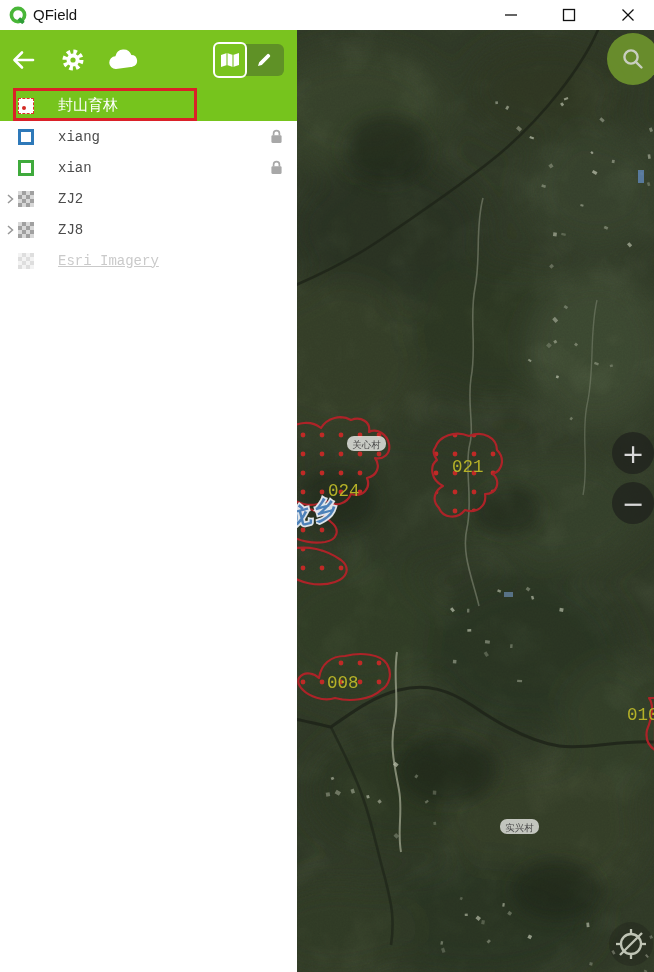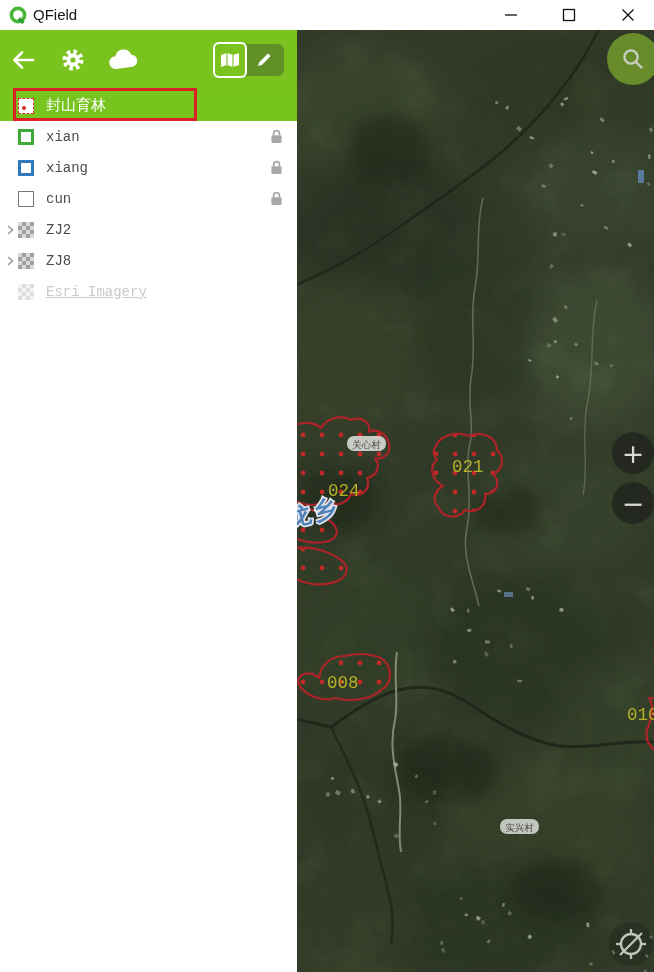--- a/index.html
+++ b/index.html
@@ -23,21 +23,21 @@
   .seg-map{width:34px;height:36px;border:2px solid #fff;border-radius:6px;box-sizing:border-box;
            background:#7ac31f;display:flex;align-items:center;justify-content:center;z-index:2;border:2px solid #fff;}
   .seg-edit{width:40px;height:32px;margin:2px 0 0 -3px;background:#5f9126;border-radius:0 6px 6px 0;
             display:flex;align-items:center;justify-content:center;}
 
   
   .layer-list{position:relative;}
   .row{height:31px;display:flex;align-items:center;position:relative;background:#fff;}
   .row .chev{width:16px;margin-left:2px;display:flex;align-items:center;justify-content:center;}
   .row .licon{width:16px;height:16px;flex:0 0 16px;}
-  .row .lbl{margin-left:12px;font-family:"Liberation Mono","DejaVu Sans Mono",monospace;
+  .row .lbl{margin-left:24px;font-family:"Liberation Mono","DejaVu Sans Mono",monospace;
             font-size:14px;color:#4c4c4c;white-space:nowrap;}
   .row.selected{background:#76c41d;}
   .row.selected .lbl{color:#fff;font-family:"Liberation Sans",sans-serif;font-size:15px;}
   .icon-sel{background:#fff;border:1px dashed #e03028;box-sizing:border-box;position:relative;}
   .icon-sel::after{content:"";position:absolute;left:3px;bottom:3px;width:4px;height:4px;border-radius:50%;background:#d42a24;}
   .icon-swatch{background:#fff;box-sizing:border-box;}
   .sw-green{border:3px solid #3faa3c;}
   .sw-blue{border:3px solid #2e79b9;}
   .sw-white{border:1px solid #777;}
   .icon-raster{background-image:repeating-conic-gradient(#a0a0a0 0% 25%, #d8d8d8 25% 50%);background-size:8px 8px;}
@@ -130,53 +130,42 @@
     <div class="layer-list">
 
       <div class="row selected">
         <span class="chev"></span>
         <span class="licon icon-sel"></span>
         <span class="lbl">封山育林</span>
       </div>
 
       <div class="row">
         <span class="chev"></span>
+        <span class="licon icon-swatch sw-blue"></span>
+        <span class="lbl">xiang</span>
+        <span class="lock">
+          <svg width="13" height="15" viewBox="0 0 13 15">
+              <path d="M3.6,6.5 V4.6 a2.9,2.9 0 0 1 5.8,0 V6.5" fill="none" stroke="#a8a8a8" stroke-width="1.7"></path>
+              <rect x="1.4" y="6.3" width="10.2" height="7.6" rx="1.1" fill="#a8a8a8"></rect>
+            </svg>
+        </span>
+      </div>
+
+      <div class="row">
+        <span class="chev"></span>
         <span class="licon icon-swatch sw-green"></span>
         <span class="lbl">xian</span>
         <span class="lock">
           <svg width="13" height="15" viewBox="0 0 13 15">
               <path d="M3.6,6.5 V4.6 a2.9,2.9 0 0 1 5.8,0 V6.5" fill="none" stroke="#a8a8a8" stroke-width="1.7"></path>
               <rect x="1.4" y="6.3" width="10.2" height="7.6" rx="1.1" fill="#a8a8a8"></rect>
             </svg>
         </span>
       </div>
 
-      <div class="row">
-        <span class="chev"></span>
-        <span class="licon icon-swatch sw-blue"></span>
-        <span class="lbl">xiang</span>
-        <span class="lock">
-          <svg width="13" height="15" viewBox="0 0 13 15">
-              <path d="M3.6,6.5 V4.6 a2.9,2.9 0 0 1 5.8,0 V6.5" fill="none" stroke="#a8a8a8" stroke-width="1.7"></path>
-              <rect x="1.4" y="6.3" width="10.2" height="7.6" rx="1.1" fill="#a8a8a8"></rect>
-            </svg>
-        </span>
-      </div>
-
-      <div class="row">
-        <span class="chev"></span>
-        <span class="licon icon-swatch sw-white"></span>
-        <span class="lbl">cun</span>
-        <span class="lock">
-          <svg width="13" height="15" viewBox="0 0 13 15">
-              <path d="M3.6,6.5 V4.6 a2.9,2.9 0 0 1 5.8,0 V6.5" fill="none" stroke="#a8a8a8" stroke-width="1.7"></path>
-              <rect x="1.4" y="6.3" width="10.2" height="7.6" rx="1.1" fill="#a8a8a8"></rect>
-            </svg>
-        </span>
-      </div>
 
       <div class="row">
         <span class="chev">
           <svg width="7" height="10" viewBox="0 0 7 10">
               <polyline points="1,1 5.5,5 1,9" fill="none" stroke="#979797" stroke-width="1.5"></polyline>
             </svg>
           </span>
         <span class="licon icon-raster"></span>
         <span class="lbl">ZJ2</span>
       </div>

